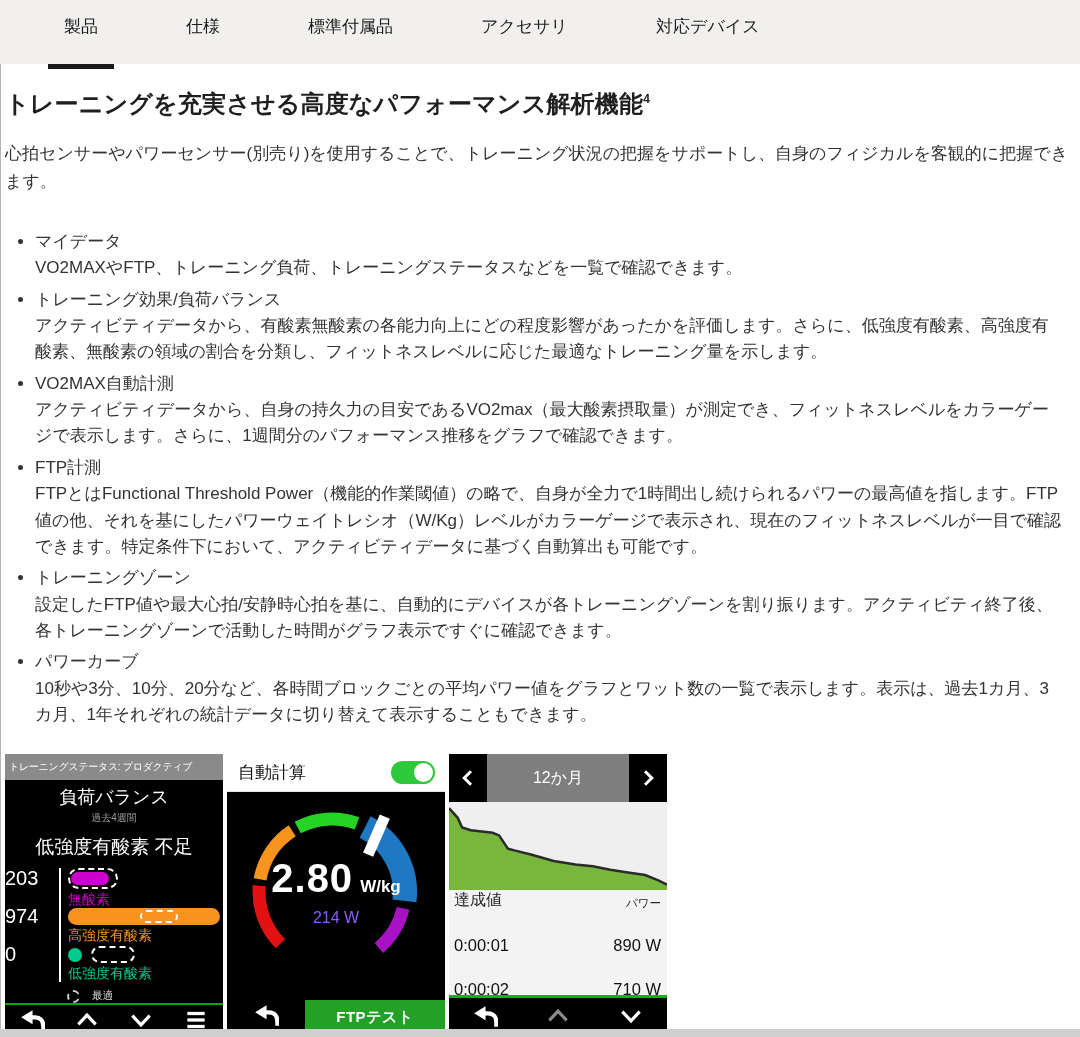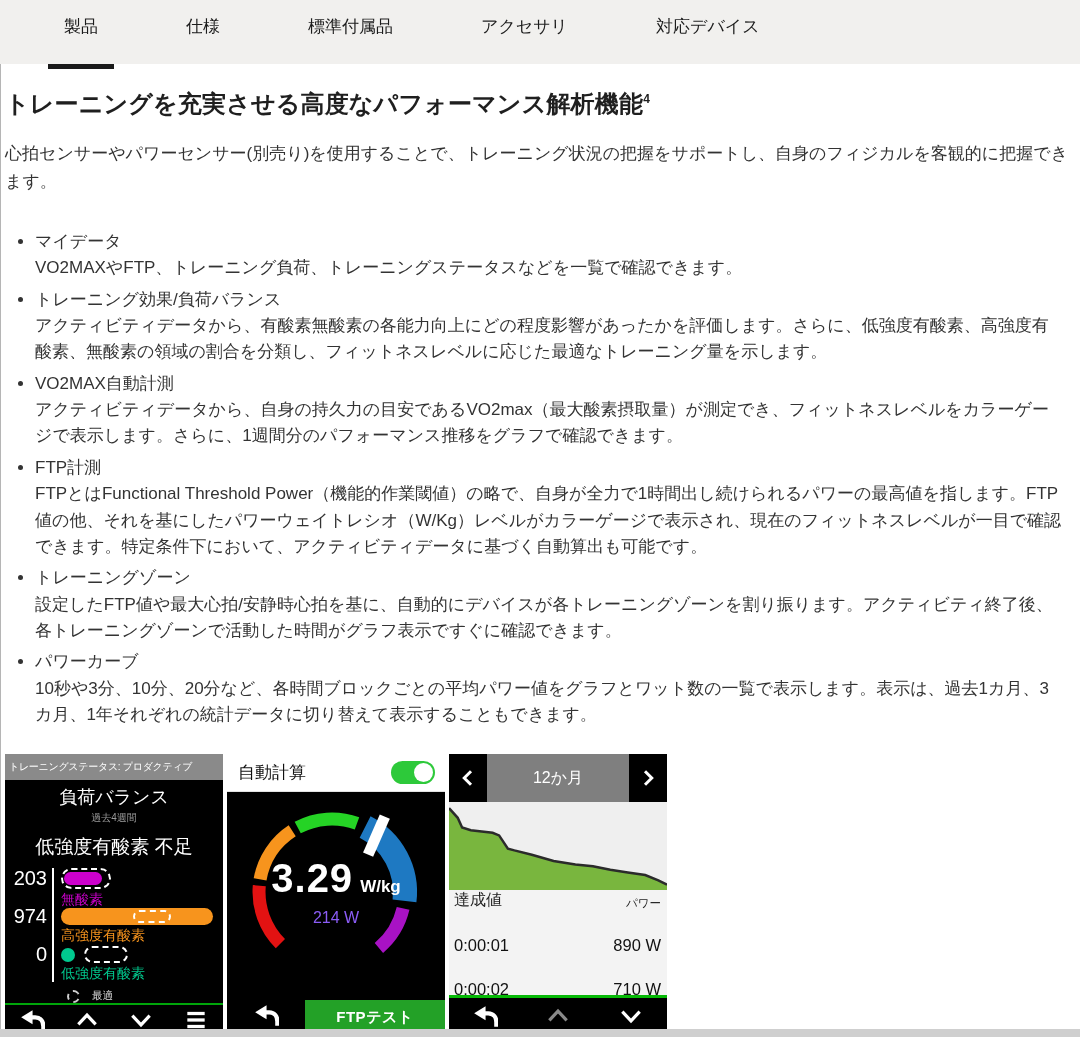--- a/index.html
+++ b/index.html
@@ -25,21 +25,21 @@
   .screens { display:flex; gap:4px; margin-top:26px; }
   .screen { width:218px; height:280px; background:#000; display:flex; flex-direction:column; overflow:hidden; flex:none; }
 
   
   .ts-header { height:26px; background:#8a8a8a; color:#fff; font-size:10px; line-height:26px; padding-left:4px; letter-spacing:-0.3px; white-space:nowrap; }
   .ts-body { flex:1; padding-top:5px; }
   .ts-title { text-align:center; color:#fff; font-size:18px; }
   .ts-sub { text-align:center; color:#9a9a9a; font-size:10px; margin-top:2px; }
   .ts-status { text-align:center; color:#fff; font-size:19px; margin-top:9px; margin-bottom:8px; }
   .lb-row { display:flex; align-items:flex-start; height:38px; }
-  .lb-val { width:42px; text-align:right; color:#fff; font-size:20px; line-height:20px; margin-right:5px; flex:none; }
+  .lb-val { width:42px; text-align:left; color:#fff; font-size:20px; line-height:20px; margin-right:12px; flex:none; }
   .lb-cell { flex:1; border-left:2px solid #fff; padding-left:7px; height:100%; }
   .pill-wrap { border:2px dashed #fff; border-radius:11px; width:50px; height:21px; display:flex; align-items:center; padding:1px; }
   .pill-anaerobic { width:38px; height:13px; border-radius:7px; background:#cc00cc; }
   .pill-high { position:relative; width:152px; height:17px; border-radius:9px; background:#f7941d; margin-top:2px; }
   .pill-high .opt { position:absolute; left:72px; top:2px; width:38px; height:13px; border:2px dashed #fff; border-radius:7px; }
   .low-group { display:flex; align-items:center; gap:9px; margin-top:2px; }
   .dot-low { width:14px; height:14px; border-radius:50%; background:#00c98e; }
   .pill-empty { width:44px; height:17px; border:2px dashed #fff; border-radius:9px; }
   .lb-label { font-size:14px; margin-top:2px; }
   .lab-magenta { color:#cc00cc; } .lab-orange { color:#f7941d; } .lab-teal { color:#00c98e; }
@@ -208,21 +208,21 @@
         <svg width="218" height="204" viewBox="0 0 218 204">
           <path d="M53.4 151.6 A73 73 0 0 1 32.3 93.6" stroke="#e31212" stroke-width="13" fill="none"></path>
           <path d="M33.1 87.3 A73 73 0 0 1 65.2 38.8" stroke="#f7941d" stroke-width="13" fill="none"></path>
           <path d="M70.7 35.5 A73 73 0 0 1 130.0 31.4" stroke="#25d325" stroke-width="13" fill="none"></path>
           <path d="M138.1 35.0 A73 73 0 0 1 177.5 108.9" stroke="#1e79c2" stroke-width="24" fill="none"></path>
           <path d="M176.1 116.4 A73 73 0 0 1 151.9 155.9" stroke="#a812c4" stroke-width="13" fill="none"></path>
           <line x1="141.1" y1="62.6" x2="157.8" y2="24.6" stroke="#ffffff" stroke-width="11"></line>
         </svg>
         <div class="gauge-text">
           <div class="gv-line">
-            <span class="gv-main">3.29</span>
+            <span class="gv-main">2.80</span>
             <span class="gv-unit">W/kg</span>
           </div>
           <div class="gv-watts">214 W</div>
         </div>
       </div>
       <div class="ftp-bottom">
         <div class="ftp-back">
           <span>
             <svg width="26" height="26" viewBox="0 0 48 48">
                 <polygon points="4,19 25,6 25,32" fill="#fff"></polygon>

